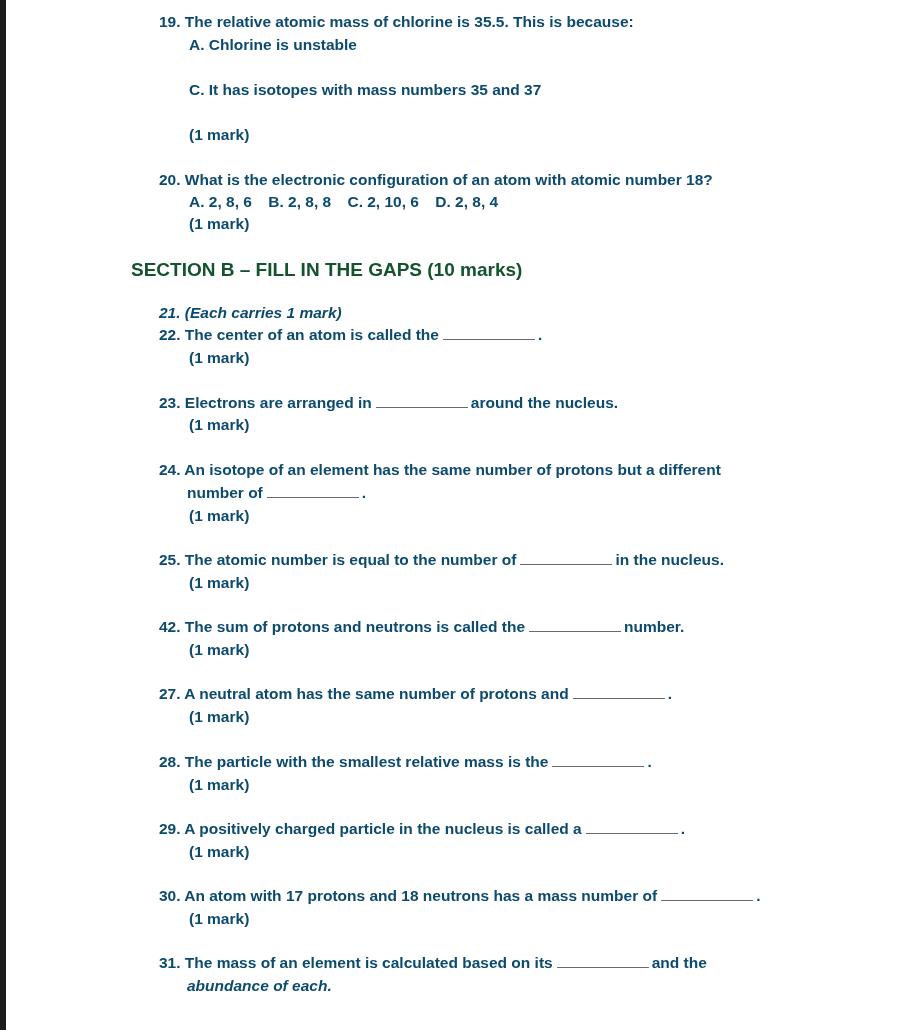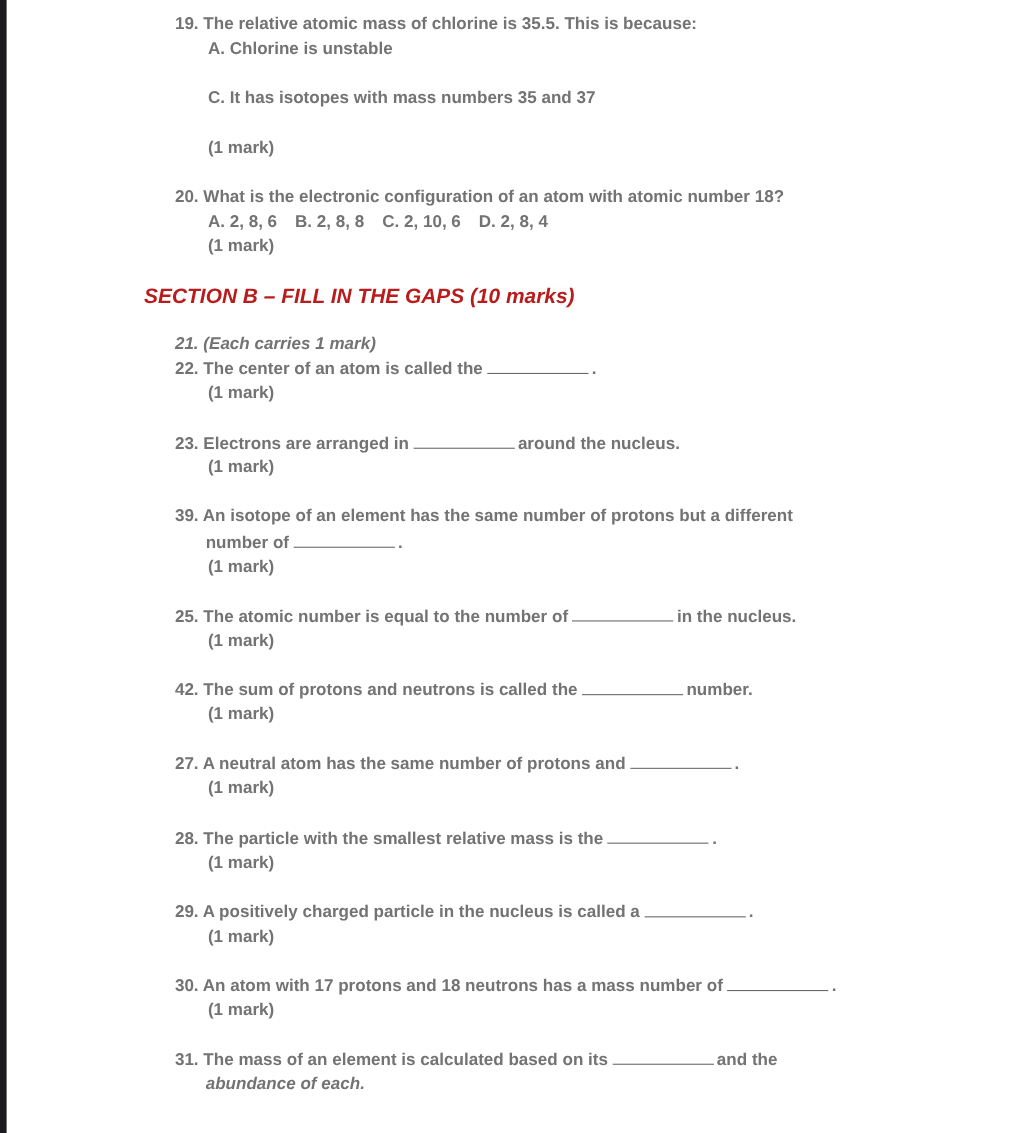--- a/index.html
+++ b/index.html
@@ -17,31 +17,30 @@
     .page {
       position: absolute;
       left: 6px;
       top: 0;
       width: 917px;
       height: 1030px;
       background: #ffffff;
     }
     .text {
       position: absolute;
-      color: #737373;
+      color: #0c4a6e;
       font-weight: bold;
       font-size: 15.5px;
       white-space: nowrap;
       line-height: 20px;
     }
     .heading {
       font-size: 19px;
-      color: #b91c1c;
+      color: #14532d;
       line-height: 24px;
-      font-style: italic;
     }
     .italic {
       font-style: italic;
     }
     .blank {
       display: inline-block;
       width: 92px;
       border-bottom: 1.5px solid #6a6a6a;
       height: 14px;
       vertical-align: baseline;
@@ -76,21 +75,21 @@
   <div class="text" style="left:153px;top:325px;text-align:center;">
     <span>22. The center of an atom is called the</span><span class="blank"></span><span>.</span>
   </div>
   <div class="text" style="left:183px;top:348px;">(1 mark)</div>
 
   <div class="text" style="left:153px;top:393px;">
     <span>23. Electrons are arranged in</span><span class="blank"></span><span>around the nucleus.</span>
   </div>
   <div class="text" style="left:183px;top:415px;">(1 mark)</div>
 
-  <div class="text" style="left:153px;top:460px;">39. An isotope of an element has the same number of protons but a different</div>
+  <div class="text" style="left:153px;top:460px;">24. An isotope of an element has the same number of protons but a different</div>
   <div class="text" style="left:181px;top:483px;">
     <span>number of</span><span class="blank"></span><span>.</span>
   </div>
   <div class="text" style="left:183px;top:506px;">(1 mark)</div>
 
   <div class="text" style="left:153px;top:550px;">
     <span>25. The atomic number is equal to the number of</span><span class="blank"></span><span>in the nucleus.</span>
   </div>
   <div class="text" style="left:183px;top:573px;">(1 mark)</div>
 

